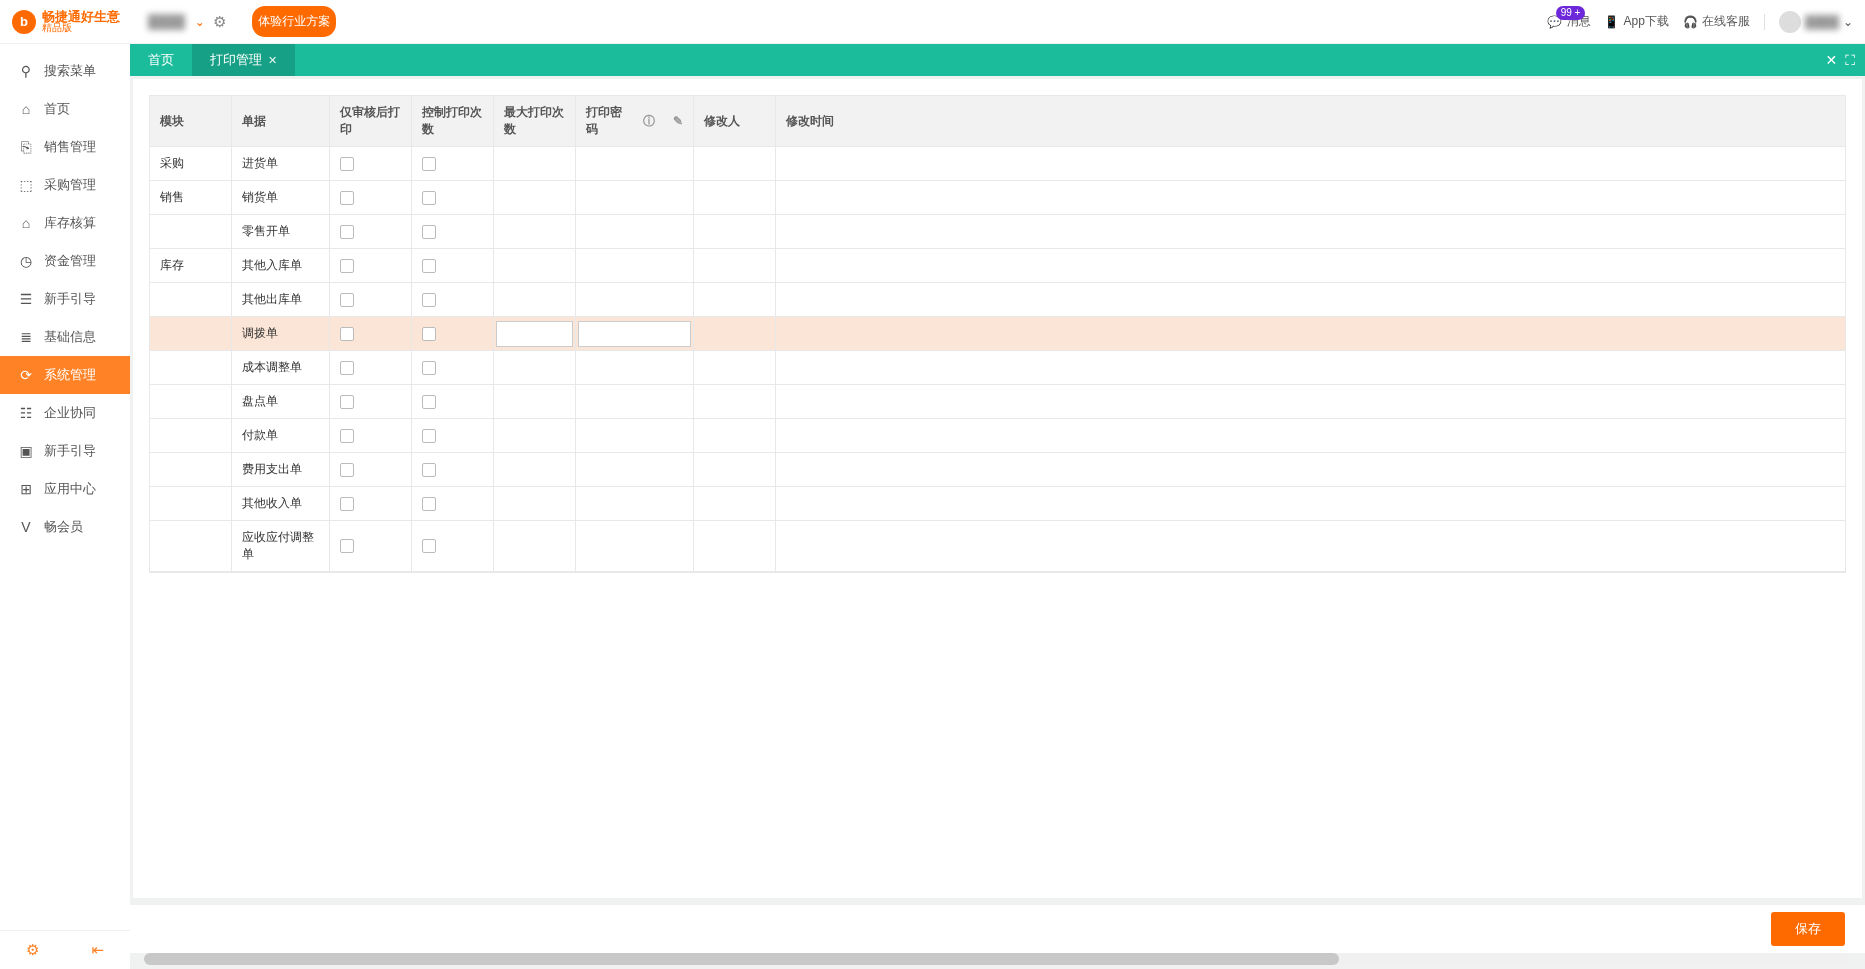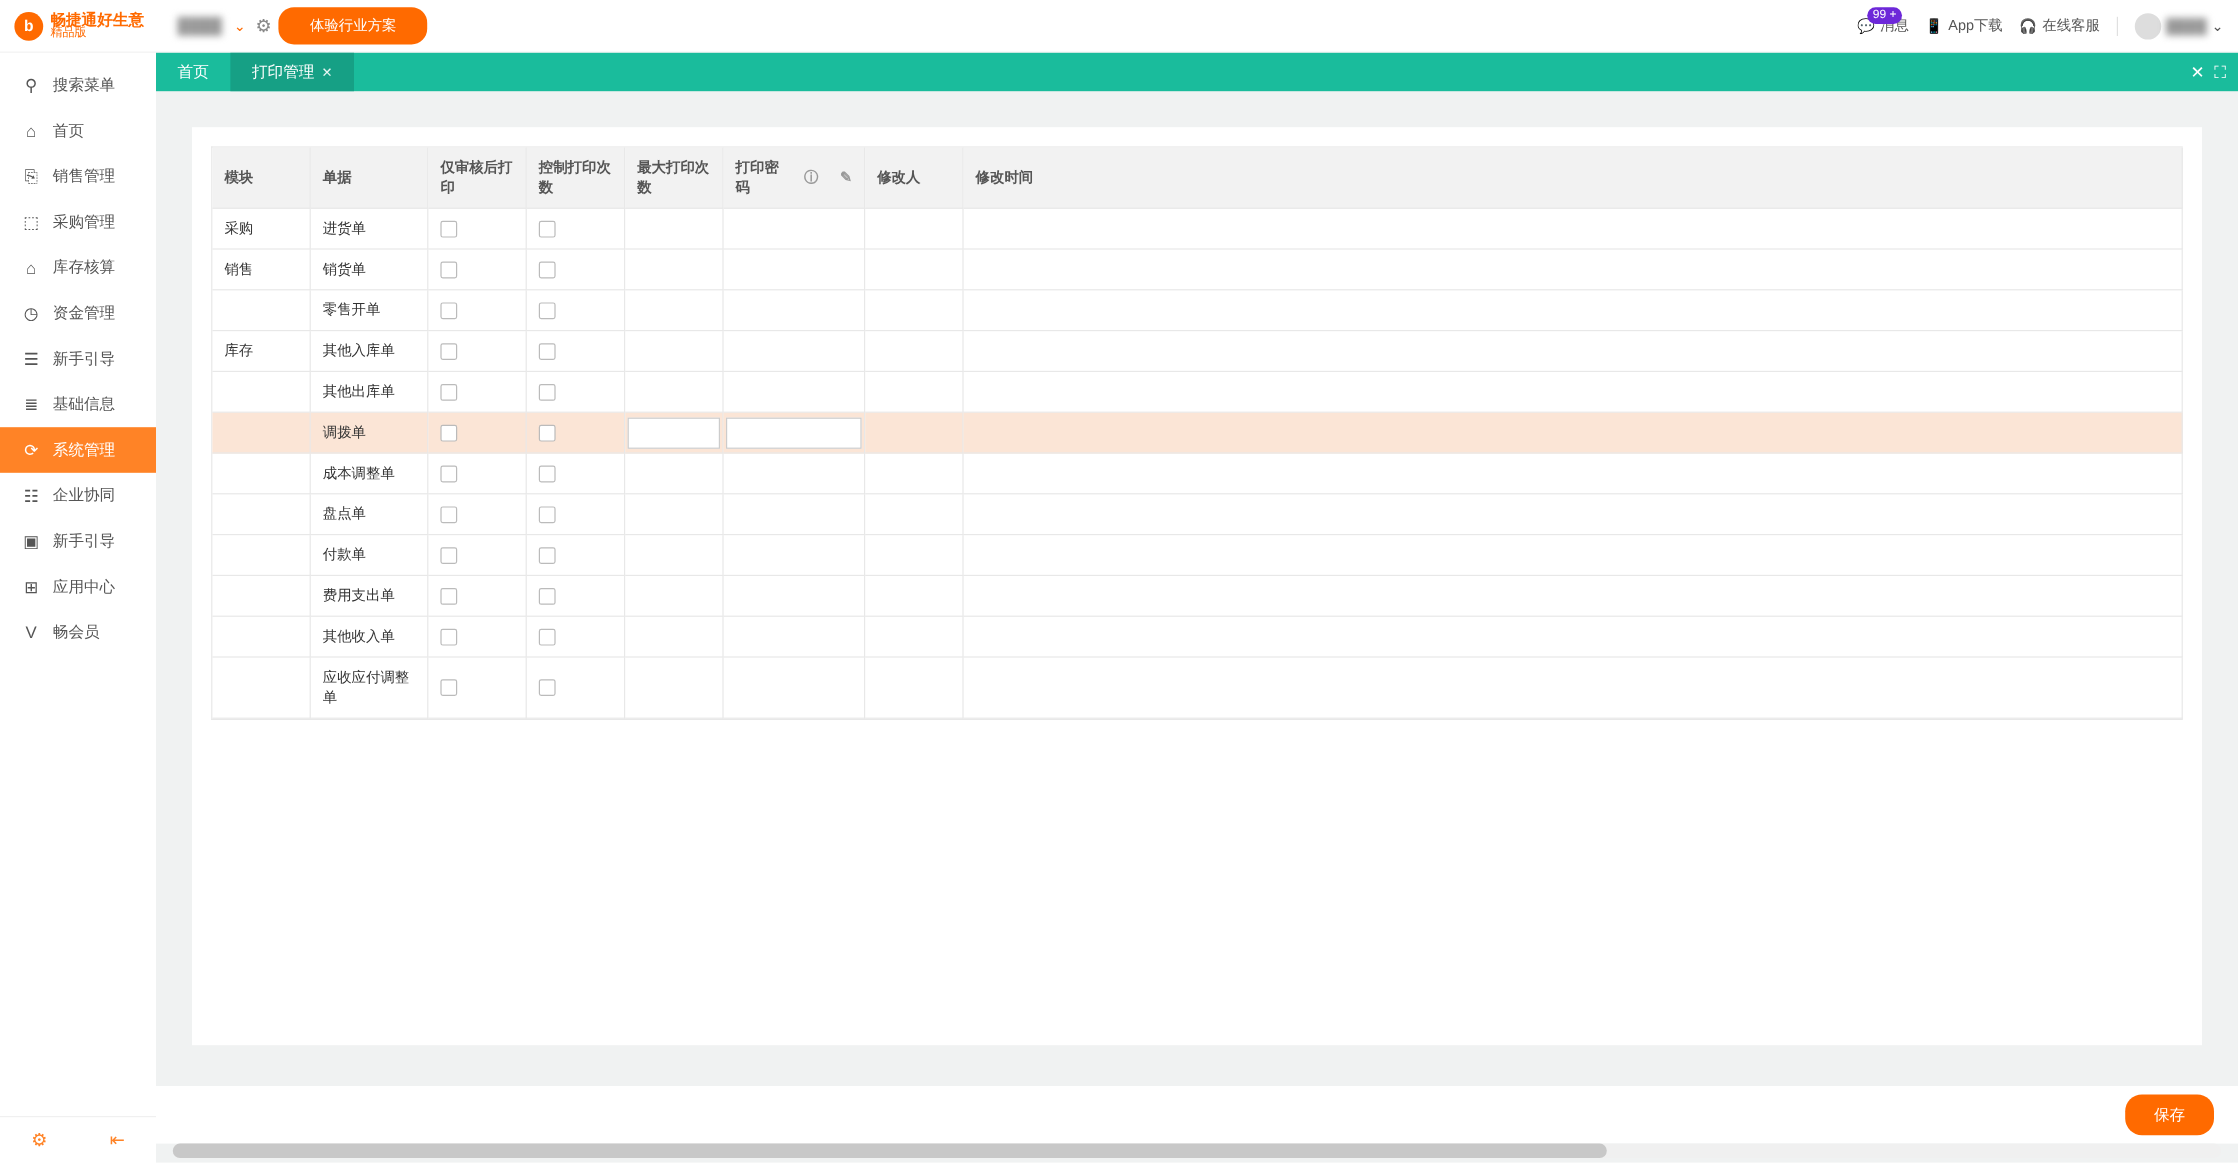--- a/index.html
+++ b/index.html
@@ -8,21 +8,21 @@
 .header{height:44px;display:flex;align-items:center;padding:0 12px;border-bottom:1px solid #f0f0f0}
 .logo{display:flex;align-items:center;gap:6px;width:118px}
 .logo-icon{width:24px;height:24px;background:#ff6a00;border-radius:50%;display:flex;align-items:center;justify-content:center;color:#fff;font-weight:bold}
 .logo-text{display:flex;flex-direction:column;line-height:1}
 .logo-main{color:#ff6a00;font-size:13px;font-weight:600}
 .logo-sub{color:#ff6a00;font-size:10px}
 .bu-select{display:flex;align-items:center;gap:10px;margin-left:18px;color:#888}
 .bu-name{filter:blur(3px);color:#999}
 .chev{color:#ff6a00;font-size:12px}
 .gear{color:#888;font-size:15px;margin-left:8px}
-.btn-orange{background:#ff6a00;color:#fff;border:none;border-radius:13px;padding:7px 26px;font-size:12px;margin-left:6px;cursor:pointer}
+.btn-orange{background:#ff6a00;color:#fff;border:none;border-radius:13px;padding:7px 6px;font-size:12px;margin-left:26px;cursor:pointer}
 .spacer{flex:1}
 .hdr-actions{display:flex;align-items:center;gap:14px;color:#555;font-size:12px}
 .hdr-item{display:flex;align-items:center;gap:4px;cursor:pointer;position:relative}
 .badge{position:absolute;top:-7px;left:8px;background:#6d28d9;color:#fff;border-radius:8px;font-size:10px;padding:0 5px;line-height:14px}
 .avatar{width:22px;height:22px;border-radius:50%;background:#ddd}
 .user-name{filter:blur(3px);color:#999}
 .divider{width:1px;height:16px;background:#e0e0e0}
 .body{flex:1;display:flex;min-height:0}
 .sidebar{width:130px;background:#fff;display:flex;flex-direction:column;padding-top:8px}
 .side-item{display:flex;align-items:center;gap:10px;padding:10px 18px;color:#555;font-size:13px;cursor:pointer}
@@ -30,42 +30,42 @@
 .side-item .icon{width:16px;height:16px;display:flex;align-items:center;justify-content:center;font-size:14px}
 .side-footer{margin-top:auto;display:flex;justify-content:space-around;padding:10px 0;border-top:1px solid #f0f0f0}
 .side-footer span{color:#ff8326;cursor:pointer;font-size:15px}
 .main{flex:1;display:flex;flex-direction:column;background:#f0f2f2;min-width:0}
 .tabs{height:32px;background:#1abc9c;display:flex;align-items:stretch}
 .tab{padding:0 18px;display:flex;align-items:center;color:#fff;font-size:13px;cursor:pointer;gap:6px}
 .tab.active{background:#16a085}
 .tab-close{font-size:11px;opacity:.9}
 .tab-end{margin-left:auto;display:flex;align-items:center;gap:8px;padding-right:10px}
 .tab-end span{color:#fff;cursor:pointer;font-size:14px}
-.content{flex:1;padding:30px;overflow:auto}
+.content{flex:1;padding:3px;overflow:auto}
 .card{background:#fff;height:100%;padding:16px;display:flex;flex-direction:column}
 .table{border:1px solid #e8e8e8;border-right:none;width:100%;font-size:12px}
 .trow{display:flex}
 .trow>div{border-right:1px solid #e8e8e8;border-bottom:1px solid #e8e8e8;padding:8px 10px;display:flex;align-items:center}
 .thead .trow>div{background:#f2f2f2;font-weight:600;color:#555}
 .col-mod{width:82px}
 .col-doc{width:98px}
 .col-c1{width:82px;justify-content:flex-start}
 .col-c2{width:82px;justify-content:flex-start}
 .col-max{width:82px}
 .col-pwd{width:118px;gap:18px}
 .col-mby{width:82px}
 .col-mt{flex:1}
 .trow.hl>div{background:#fbe5d6}
 .trow.hl .col-max,.trow.hl .col-pwd{padding:2px}
 .trow.hl input[type=text]{width:100%;height:26px;border:1px solid #ccc;background:#fff;padding:0 4px}
 .cb{width:14px;height:14px;border:1px solid #bbb;border-radius:2px;background:#fff}
 .help{color:#999;font-size:12px}
 .edit-ic{margin-left:auto;color:#999}
 .footer-bar{height:48px;background:#fff;display:flex;align-items:center;justify-content:flex-end;padding:0 20px;margin-top:4px}
-.btn-save{background:#ff6a00;color:#fff;border:none;border-radius:14px;padding:8px 24px;font-size:13px;cursor:pointer}
+.btn-save{background:#ff6a00;color:#fff;border:none;border-radius:3px;padding:8px 24px;font-size:13px;cursor:pointer}
 .hscroll{height:12px;background:#f0f0f0;margin:0 14px 4px 14px;position:relative;border-radius:6px}
 .hscroll-thumb{position:absolute;left:0;top:0;height:12px;width:70%;background:#c8c8c8;border-radius:6px}
 </style>
 </head>
 <body>
 
 <div class="app">
   <div class="header">
     <div class="logo">
       <div class="logo-icon">b</div>

